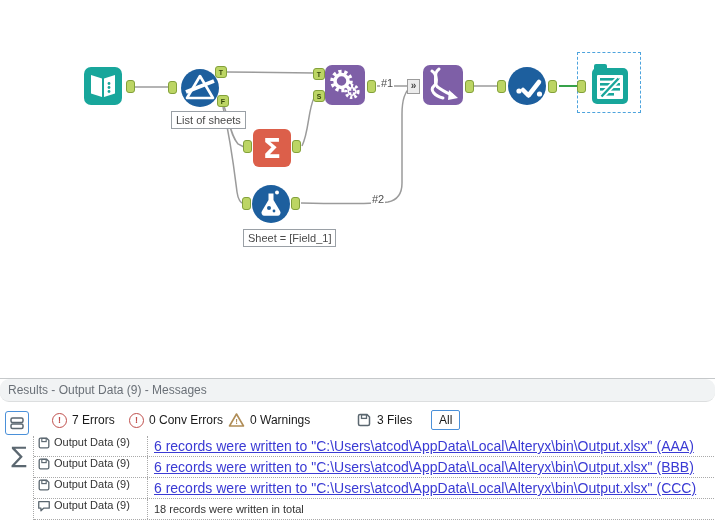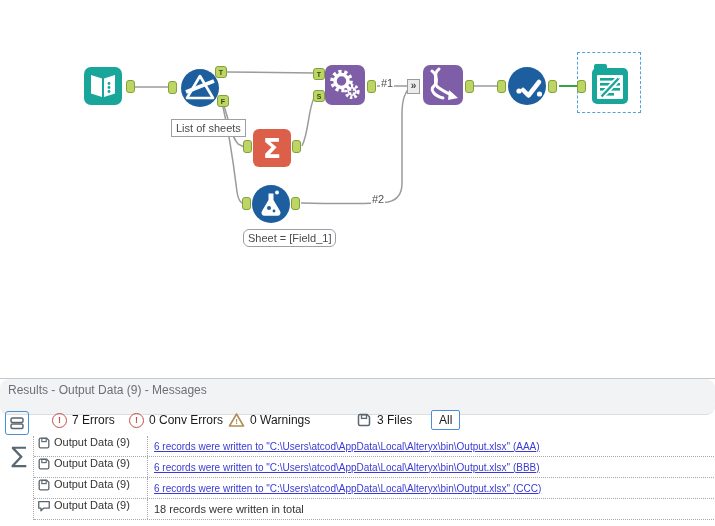--- a/index.html
+++ b/index.html
@@ -25,42 +25,42 @@
           font-size:11px;line-height:14px;padding:1px 4px;white-space:nowrap;}
   .connlabel{position:absolute;color:#4f4f4f;font-size:11px;background:#fff;padding:0 1px;}
   #stackicon{position:absolute;left:407px;top:79px;width:13px;height:15px;background:#ececec;
              border:1px solid #9b9b9b;box-sizing:border-box;color:#444;font-size:10px;
              line-height:12px;text-align:center;font-weight:bold;}
   #selbox{position:absolute;left:577px;top:52px;width:64px;height:61px;
           border:1px dashed #4da3dd;box-sizing:border-box;}
   
   #results{position:absolute;left:0;top:378px;width:715px;height:148px;background:#fff;
            border-top:1px solid #c5c8ca;box-sizing:border-box;}
-  #res-header{position:absolute;left:0;top:0;width:715px;height:36px;background:#f1f3f4;
+  #res-header{position:absolute;left:0;top:0;width:715px;height:23px;background:#f1f3f4;
               border-bottom:1px solid #dcdedf;box-sizing:border-box;border-radius:9px;}
   #res-title{position:absolute;left:8px;top:4px;font-size:12px;color:#6a7077;}
   .tbitem{position:absolute;top:30px;height:22px;display:flex;align-items:center;gap:5px;
           font-size:12px;color:#1a1a1a;cursor:pointer;}
   .roundbang{width:15px;height:15px;border-radius:50%;border:1.6px solid #c0504d;box-sizing:border-box;
              color:#c0504d;font-size:9px;font-weight:bold;display:flex;align-items:center;justify-content:center;}
   #allbtn{position:absolute;left:431px;top:31px;border:1px solid #4a90d9;border-radius:2px;
           background:#fff;font-size:12px;color:#1a1a1a;padding:2px 7px;cursor:pointer;}
   #msgview{position:absolute;left:5px;top:32px;width:24px;height:24px;border:1px solid #4a90d9;
            border-radius:3px;box-sizing:border-box;display:flex;align-items:center;justify-content:center;cursor:pointer;}
   #sigview{position:absolute;left:6px;top:62px;width:26px;height:28px;color:#5b6770;font-size:23px;
            line-height:28px;text-align:center;cursor:pointer;
            font-family:"DejaVu Sans","Liberation Sans",sans-serif;}
   #rows{position:absolute;left:33px;top:57px;width:680px;border-left:1px dotted #a9a9a9;}
   .rrow{display:flex;height:21px;border-bottom:1px dotted #a9a9a9;
         box-sizing:border-box;cursor:default;}
   .ricon{width:20px;display:flex;justify-content:center;flex:0 0 20px;}
   .rtool{width:93px;flex:0 0 93px;font-size:11px;color:#333;}
   .rmsg{flex:1;border-left:1px dotted #a9a9a9;padding-left:6px;height:100%;
         display:flex;align-items:center;}
-  .rlink{color:#3a3ad4;text-decoration:underline;font-size:10px;cursor:pointer;}
+  .rlink{color:#3a3ad4;text-decoration:underline;font-size:14px;cursor:pointer;}
   .rplain{color:#333;font-size:11px;}
 </style>
 </head>
 <body>
 
 <div id="app">
 
   <div id="canvas">
 
     <svg id="wires" width="715" height="378">
@@ -89,39 +89,39 @@
 
     <div class="tool circle38" style="left:181px;top:69px;">
       <svg width="38" height="38" viewBox="0 0 38 38">
         <path d="M19,7 L32,29 L6,29 Z" fill="none" stroke="#fff" stroke-width="2.6" stroke-linejoin="round"></path>
         <path d="M5,23 L33,12" stroke="#fff" stroke-width="4"></path>
       </svg>
     </div>
     <div class="anchor a-plain" style="left:168px;top:81px;"></div>
     <div class="anchor a-letter" style="left:215px;top:66px;">T</div>
     <div class="anchor a-letter" style="left:217px;top:95px;">F</div>
-    <div class="lblbox" style="left:171px;top:111px;margin-top:8px;">List of sheets</div>
+    <div class="lblbox" style="left:171px;top:111px;">List of sheets</div>
 
     <div class="tool orange" style="left:253px;top:129px;">
       <span class="sigma-glyph">Σ</span>
     </div>
     <div class="anchor a-plain" style="left:243px;top:140px;"></div>
     <div class="anchor a-plain" style="left:292px;top:140px;"></div>
 
     <div class="tool circle38" style="left:252px;top:185px;">
       <svg width="38" height="38" viewBox="0 0 38 38">
         <path d="M16.5,8.5 h5 v6.5 l6.5,11 a3,3 0 0 1 -2.6,4.7 H12.6 a3,3 0 0 1 -2.6,-4.7 l6.5,-11 Z" fill="#fff"></path>
         <circle cx="25" cy="7.5" r="2" fill="#fff"></circle>
         <circle cx="17" cy="23" r="2" fill="#1d5f9e"></circle>
         <circle cx="22" cy="26" r="1.4" fill="#1d5f9e"></circle>
       </svg>
     </div>
     <div class="anchor a-plain" style="left:242px;top:197px;"></div>
     <div class="anchor a-plain" style="left:291px;top:197px;"></div>
-    <div class="lblbox" style="left:243px;top:229px;border-radius:6px;">Sheet = [Field_1]</div>
+    <div class="lblbox" style="left:243px;top:229px;">Sheet = [Field_1]</div>
 
     <div class="tool sq40 purple" style="left:325px;top:65px;">
       <svg width="40" height="40" viewBox="0 0 40 40">
         <circle cx="16.5" cy="16" r="9" fill="none" stroke="#fff" stroke-width="4.5" stroke-dasharray="3 2.6"></circle>
         <circle cx="16.5" cy="16" r="6.5" fill="none" stroke="#fff" stroke-width="3.5"></circle>
         <circle cx="27" cy="26.5" r="6" fill="none" stroke="#fff" stroke-width="3.2" stroke-dasharray="2.4 2"></circle>
         <circle cx="27" cy="26.5" r="4.4" fill="#fff"></circle>
         <rect x="26.3" y="23.6" width="1.5" height="5.8" fill="#7e5fa7"></rect>
         <rect x="24.1" y="25.8" width="5.8" height="1.5" fill="#7e5fa7"></rect>
       </svg>

